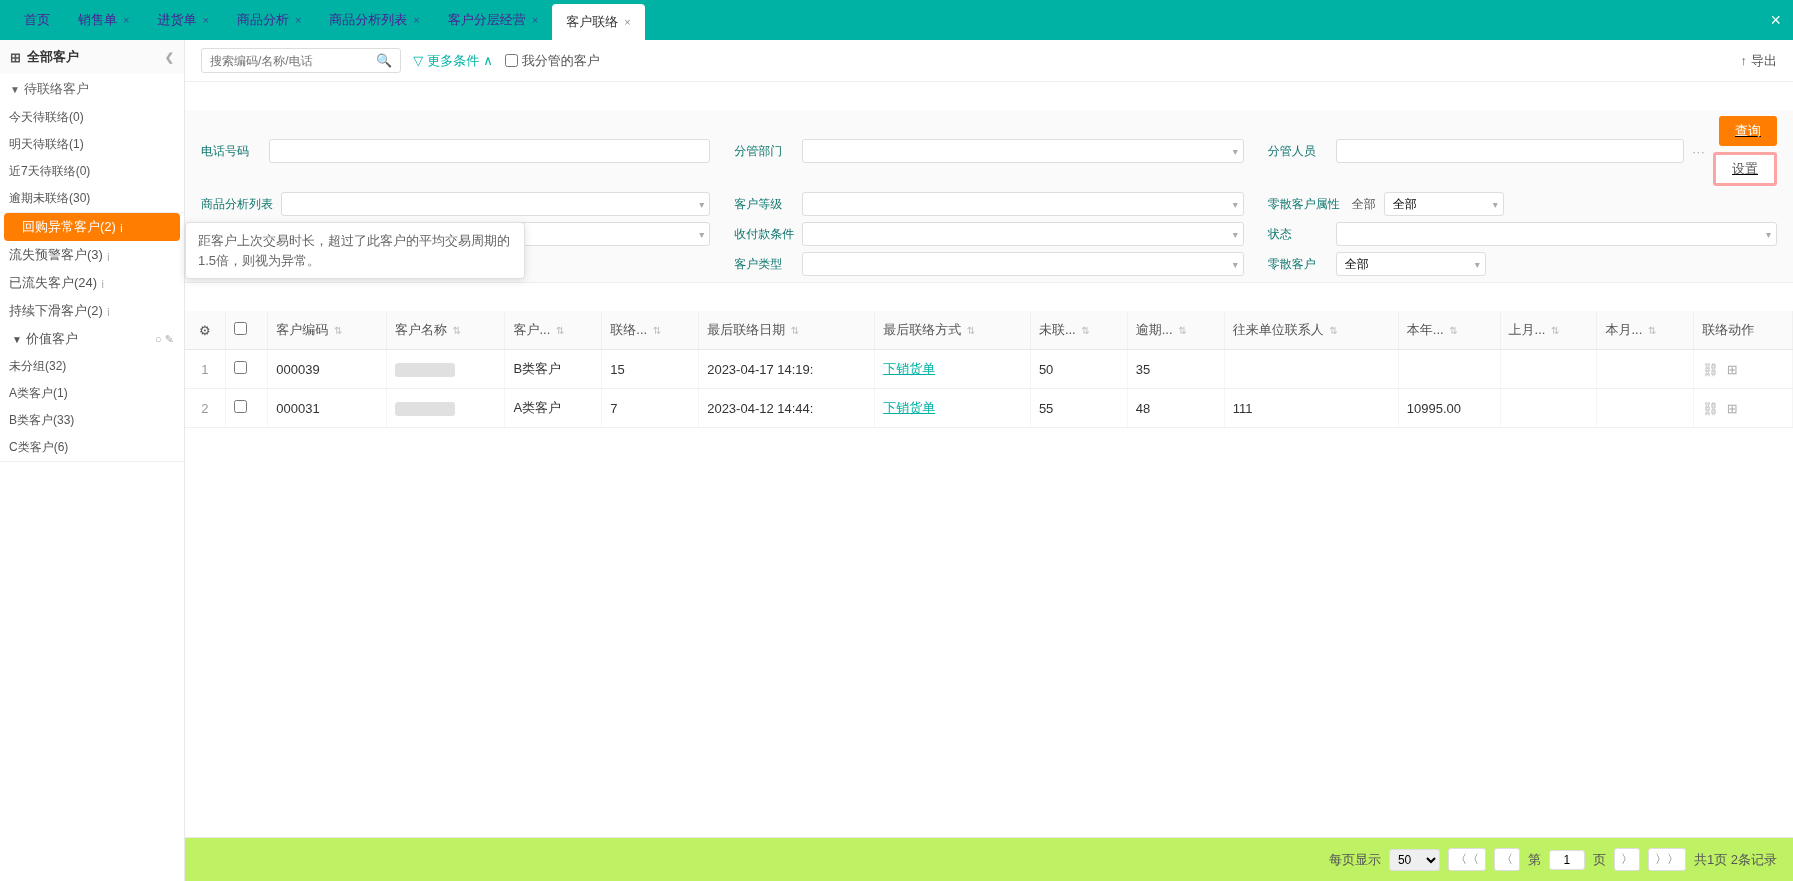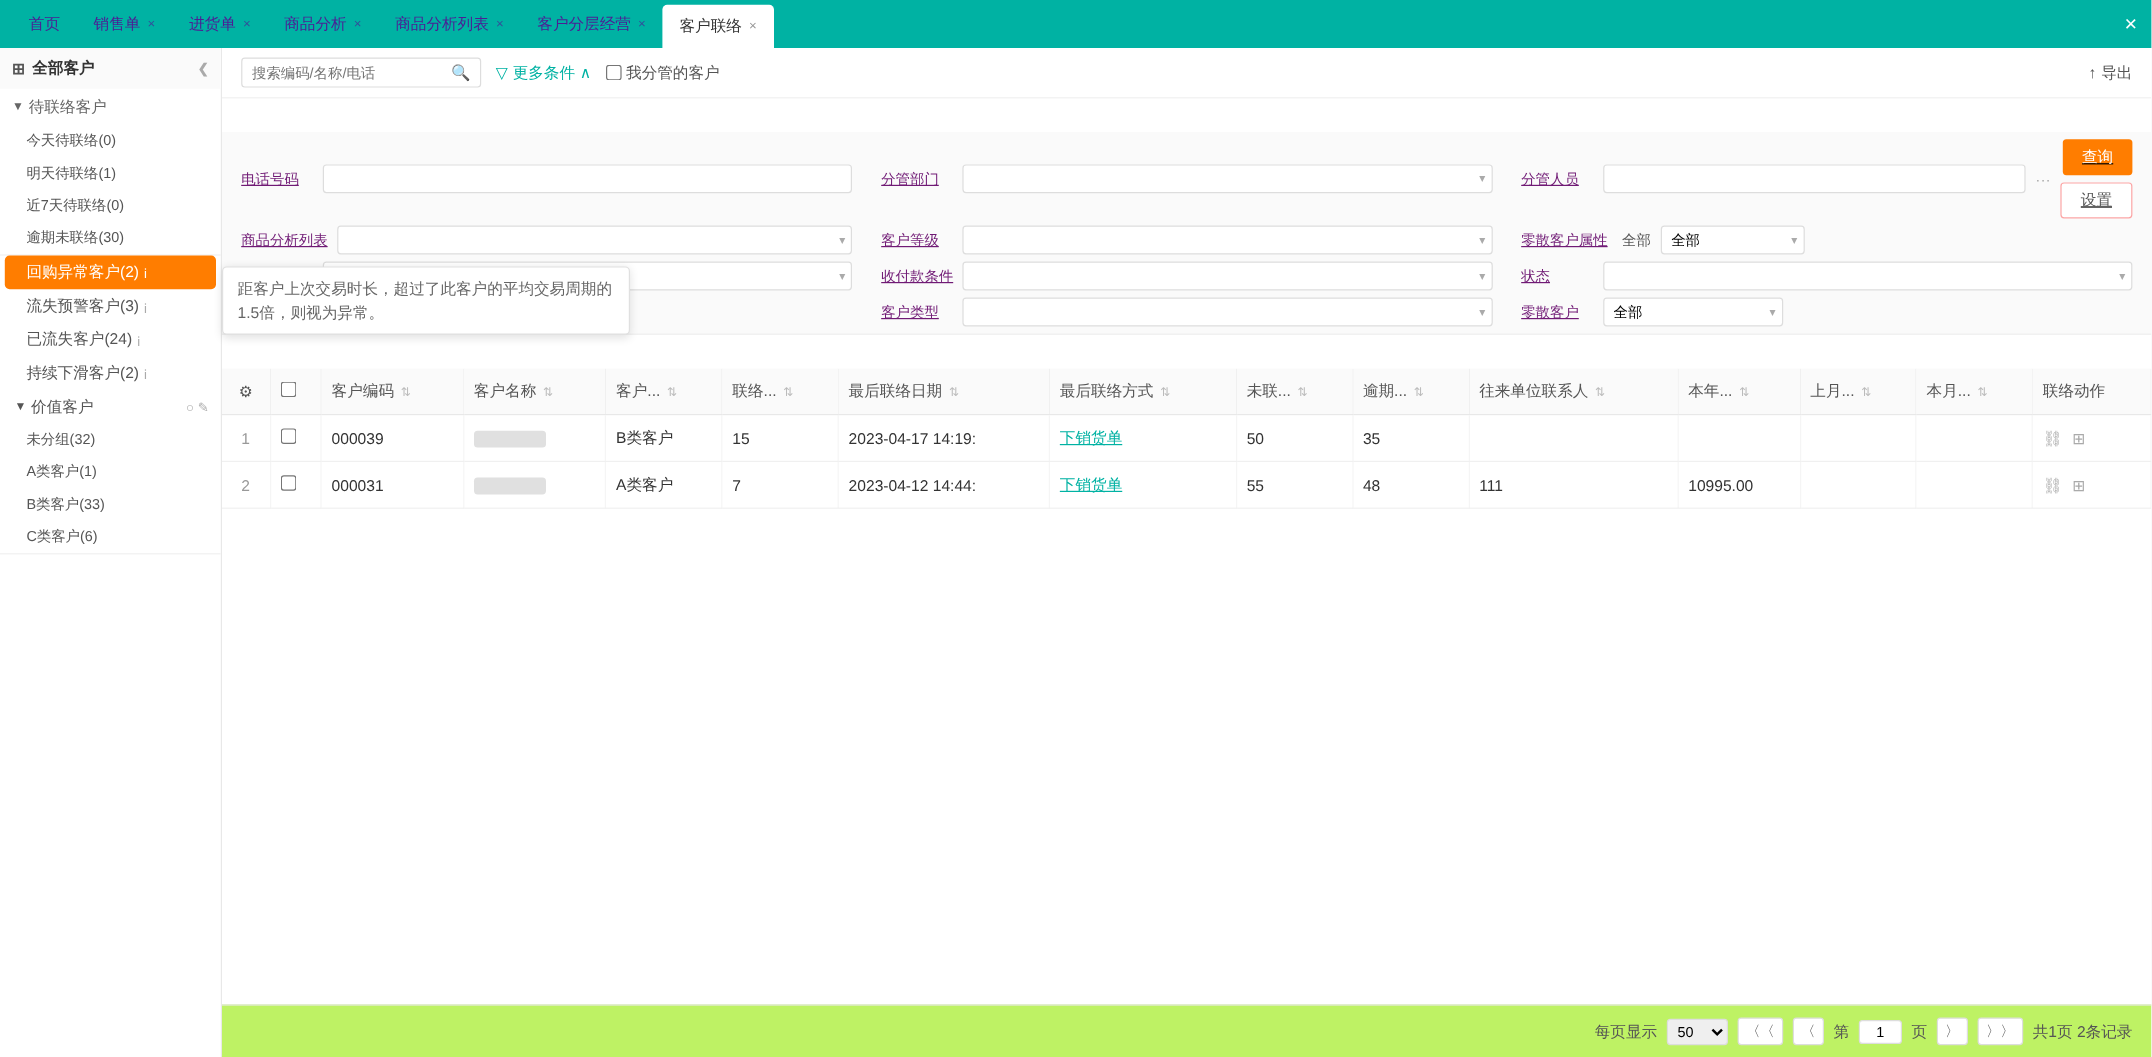--- a/index.html
+++ b/index.html
@@ -59,21 +59,21 @@
     .sidebar-section-header .collapse-icon { margin-left: auto; color: #aaa; font-size: 11px; }
 
     .sidebar-group { border-bottom: 1px solid #f0f0f0; }
     .sidebar-group-header {
       display: flex; align-items: center; padding: 6px 10px;
       color: #666; cursor: pointer; font-size: 12px;
     }
     .sidebar-group-header .arrow { margin-right: 4px; font-size: 10px; }
 
     .sidebar-item {
-      padding: 5px 10px 5px 22px; color: #555; cursor: pointer; font-size: 12px;
+      padding: 5px 10px 5px 9px; color: #555; cursor: pointer; font-size: 12px;
       white-space: nowrap; overflow: hidden; text-overflow: ellipsis;
     }
     .sidebar-item.active {
       background: #ff7d00; color: white; border-radius: 4px; margin: 0 4px;
       padding-left: 18px;
     }
 
     .sidebar-subgroup-header {
       display: flex; align-items: center; padding: 5px 10px 5px 12px;
       color: #555; cursor: pointer; font-size: 12px;
@@ -111,39 +111,39 @@
     .more-conditions {
       display: flex; align-items: center; color: #00b2a3; cursor: pointer; font-size: 12px; gap: 4px;
     }
     .my-customers {
       display: flex; align-items: center; gap: 4px; font-size: 12px; color: #555; cursor: pointer;
     }
     .export-btn {
       margin-left: auto; display: flex; align-items: center; gap: 4px;
       color: #555; cursor: pointer; font-size: 12px;
     }
-    .filter-label { color: #701a75; font-size: 12px; white-space: nowrap; min-width: 60px; text-decoration: underline; }
+    .filter-label { color: #0f766e; font-size: 12px; white-space: nowrap; min-width: 60px; }
     .filter-select-wrap {
       flex: 1; position: relative; display: flex; align-items: center;
     }
     .filter-select-wrap select {
       width: 100%; border: 1px solid #ddd; border-radius: 3px;
       padding: 4px 24px 4px 8px; font-size: 12px; background: white;
       appearance: none; outline: none; cursor: pointer;
     }
     .filter-select-wrap .down-arrow {
       position: absolute; right: 6px; top: 50%; transform: translateY(-50%);
       color: #aaa; pointer-events: none; font-size: 10px;
     }
     .btn-query {
       background: #ff7d00; color: white; border: none; border-radius: 3px;
       padding: 6px 16px; cursor: pointer; font-size: 13px;
     }
     .btn-settings {
-      background: white; color: #555; border: 1px solid #fca5a5; border-radius: 3px;
+      background: white; color: #555; border: 3px solid #fca5a5; border-radius: 3px;
       padding: 5px 16px; cursor: pointer; font-size: 13px; margin-top: 2px;
     }
     .filter-actions { display: flex; flex-direction: column; gap: 4px; align-items: flex-end; text-decoration: underline; }
 
     .filter-grid {
       background: #fafafa; border-bottom: 1px solid #eee; padding: 6px 16px;
     }
     .filter-grid-row {
       display: grid; grid-template-columns: 1fr 1fr 1fr; gap: 8px 24px;
       align-items: center; margin-bottom: 6px;

